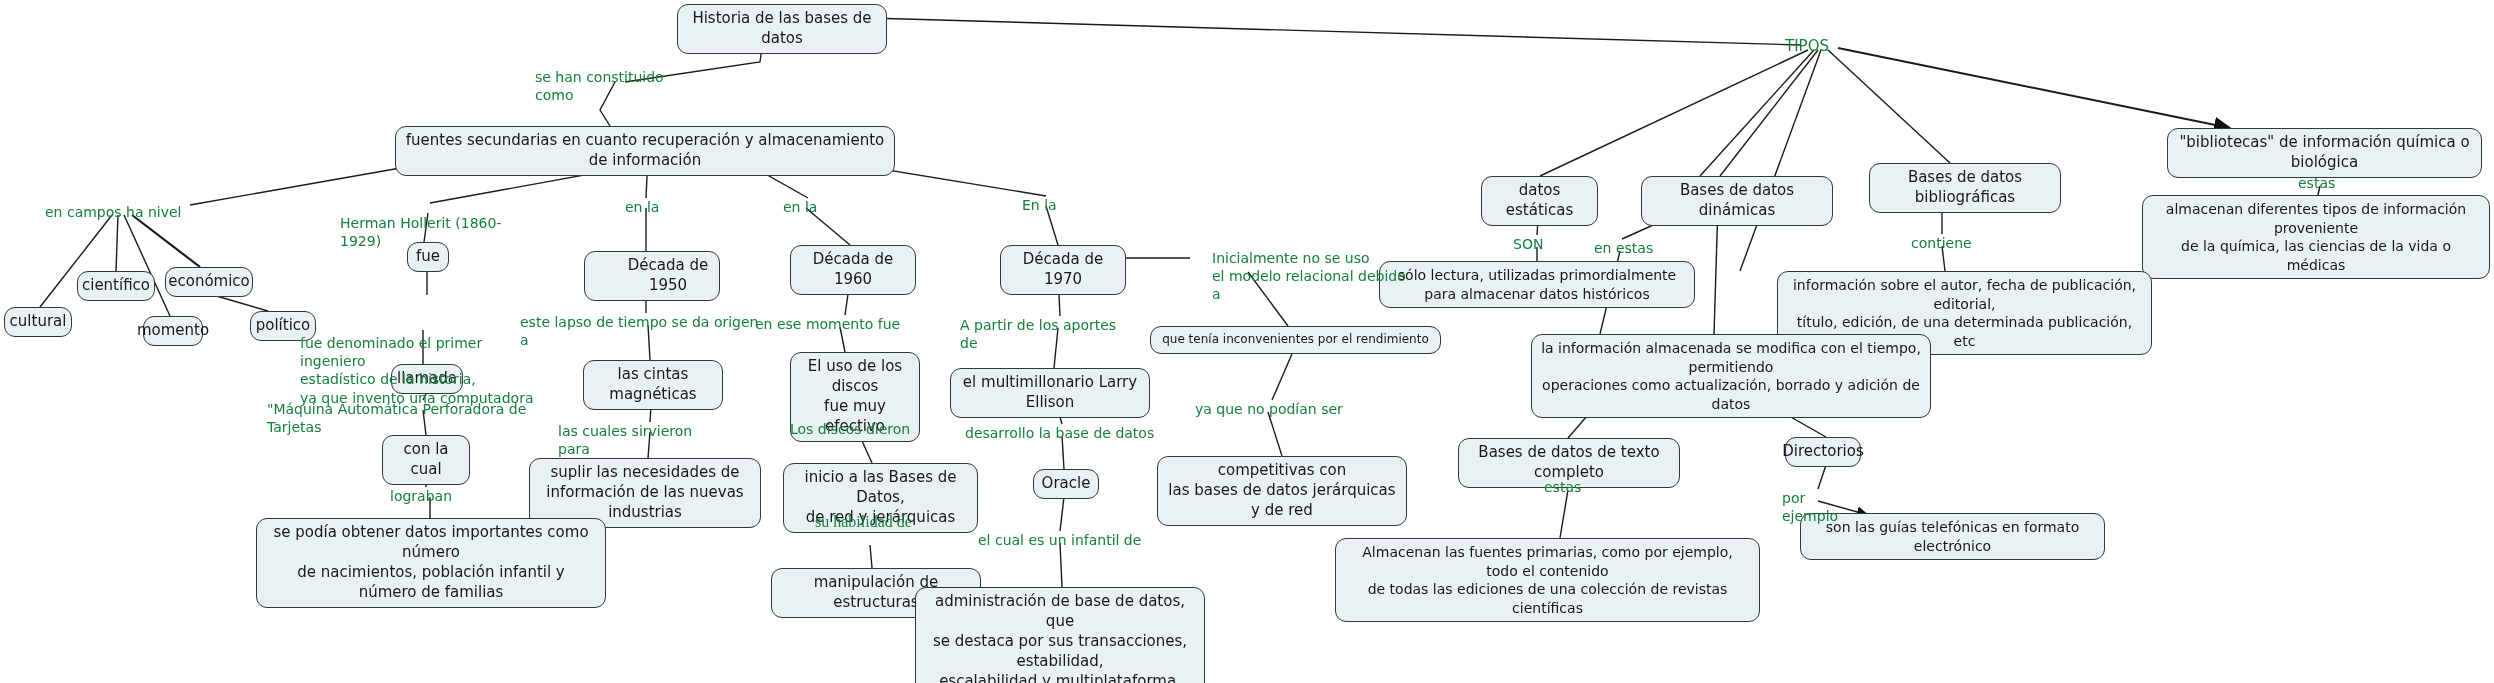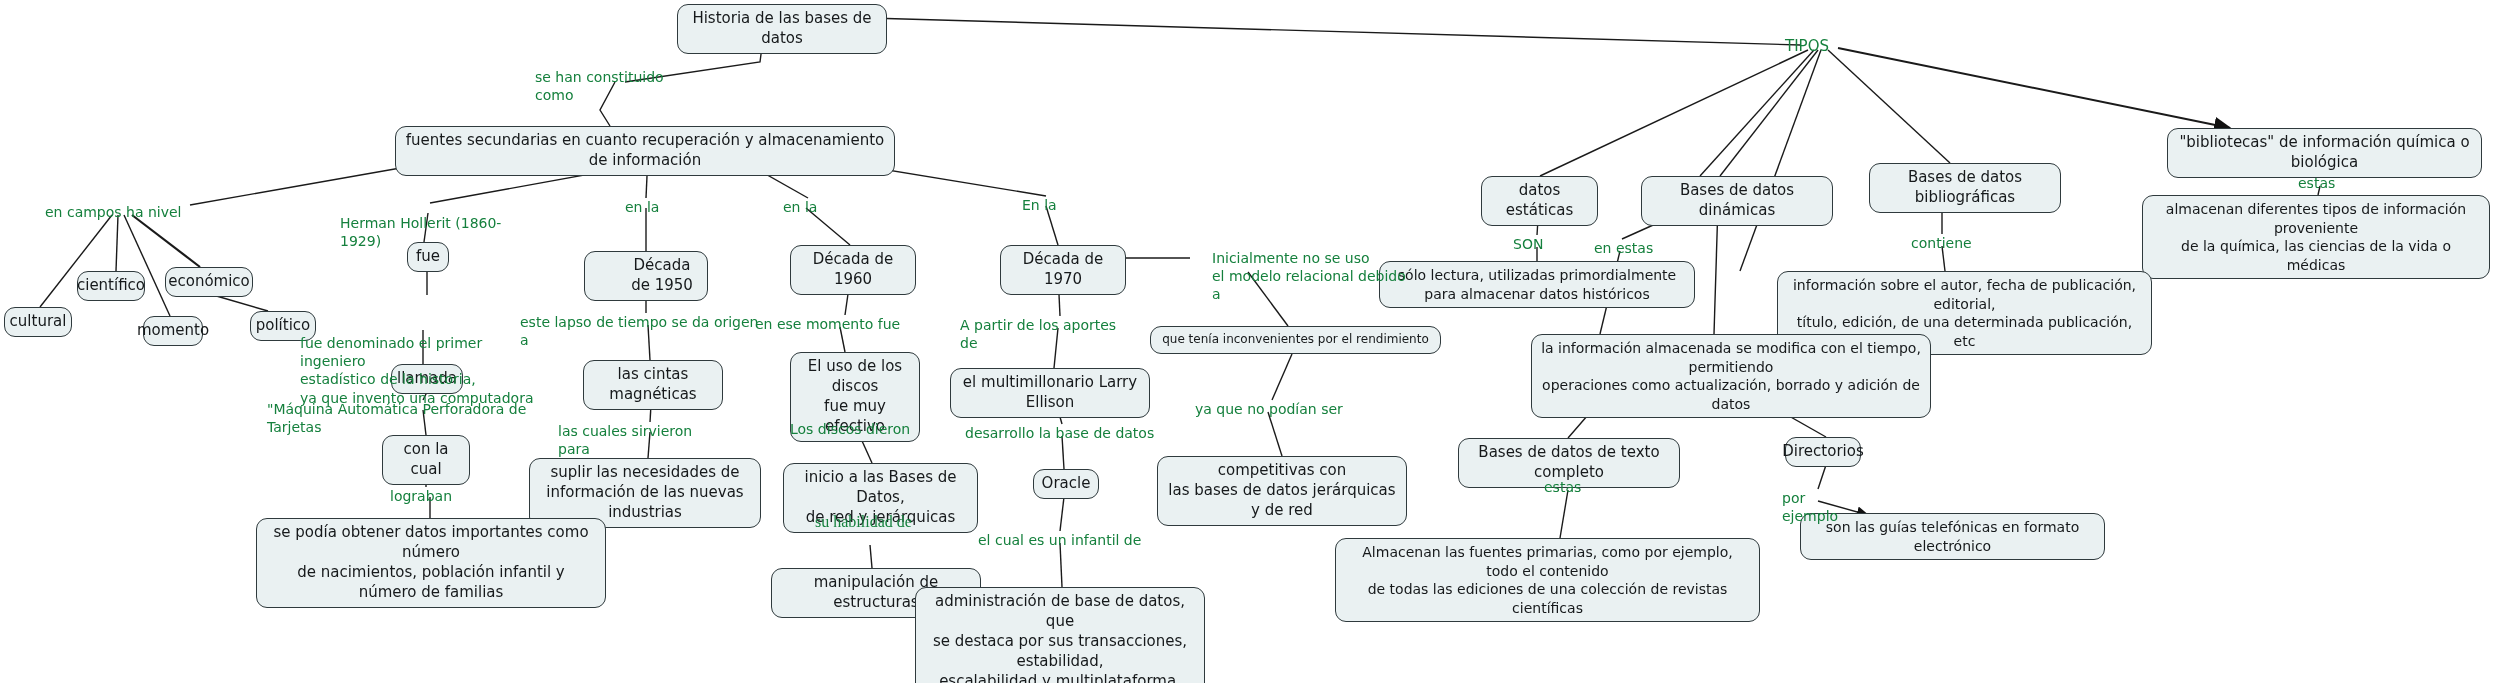--- a/index.html
+++ b/index.html
@@ -129,27 +129,27 @@
     <div class="node" style="width: 315px; min-height: 28px; left: 2167px; top: 128px; font-size: 15px;">"bibliotecas" de información química o biológica</div>
     <div class="node" style="width: 117px; min-height: 28px; left: 1481px; top: 176px; font-size: 15px;">datos estáticas</div>
     <div class="node" style="width: 192px; min-height: 28px; left: 1641px; top: 176px; font-size: 15px;">Bases de datos dinámicas</div>
     <div class="node" style="width: 192px; min-height: 28px; left: 1869px; top: 163px; font-size: 15px;">Bases de datos bibliográficas</div>
     <div class="node" style="width: 348px; min-height: 44px; left: 2142px; top: 195px; font-size: 14px;">almacenan diferentes tipos de información proveniente
 de la química, las ciencias de la vida o médicas</div>
     <div class="node" style="width: 316px; min-height: 44px; left: 1379px; top: 261px; font-size: 14px;">sólo lectura, utilizadas primordialmente
 para almacenar datos históricos</div>
     <div class="node" style="width: 375px; min-height: 44px; left: 1777px; top: 271px; font-size: 14px;">información sobre el autor, fecha de publicación, editorial,
 título, edición, de una determinada publicación, etc</div>
-    <div class="node" style="width: 68px; min-height: 28px; left: 77px; top: 271px; font-size: 15px;">científico</div>
+    <div class="node" style="width: 78px; min-height: 28px; left: 77px; top: 271px; font-size: 15px;">científico</div>
     <div class="node" style="width: 88px; min-height: 28px; left: 165px; top: 267px; font-size: 15px;">económico</div>
     <div class="node" style="width: 68px; min-height: 28px; left: 4px; top: 307px; font-size: 15px;">cultural</div>
     <div class="node" style="width: 60px; min-height: 28px; left: 143px; top: 316px; font-size: 15px;">momento</div>
     <div class="node" style="width: 66px; min-height: 28px; left: 250px; top: 311px; font-size: 15px;">político</div>
     <div class="node" style="width: 42px; min-height: 28px; left: 407px; top: 242px; font-size: 15px;">fue</div>
-    <div class="node" style="width: 124px; min-height: 28px; left: 584px; top: 251px; font-size: 15px; padding-left: 41px;">Década de 1950</div>
+    <div class="node" style="width: 136px; min-height: 28px; left: 584px; top: 251px; font-size: 15px; padding-left: 41px;">Década de 1950</div>
     <div class="node" style="width: 126px; min-height: 28px; left: 790px; top: 245px; font-size: 15px;">Década de 1960</div>
     <div class="node" style="width: 126px; min-height: 28px; left: 1000px; top: 245px; font-size: 15px;">Década de 1970</div>
     <div class="node" style="width: 291px; min-height: 28px; left: 1150px; top: 326px; font-size: 12px;">que tenía inconvenientes por el rendimiento</div>
     <div class="node" style="width: 400px; min-height: 44px; left: 1531px; top: 334px; font-size: 14px;">la información almacenada se modifica con el tiempo, permitiendo
 operaciones como actualización, borrado y adición de datos</div>
     <div class="node" style="width: 72px; min-height: 28px; left: 391px; top: 364px; font-size: 15px;">llamada</div>
     <div class="node" style="width: 140px; min-height: 28px; left: 583px; top: 360px; font-size: 15px;">las cintas magnéticas</div>
     <div class="node" style="width: 130px; min-height: 44px; left: 790px; top: 352px; font-size: 15px;">El uso de los discos
 fue muy efectivo</div>
     <div class="node" style="width: 200px; min-height: 28px; left: 950px; top: 368px; font-size: 15px;">el multimillonario Larry Ellison</div>

